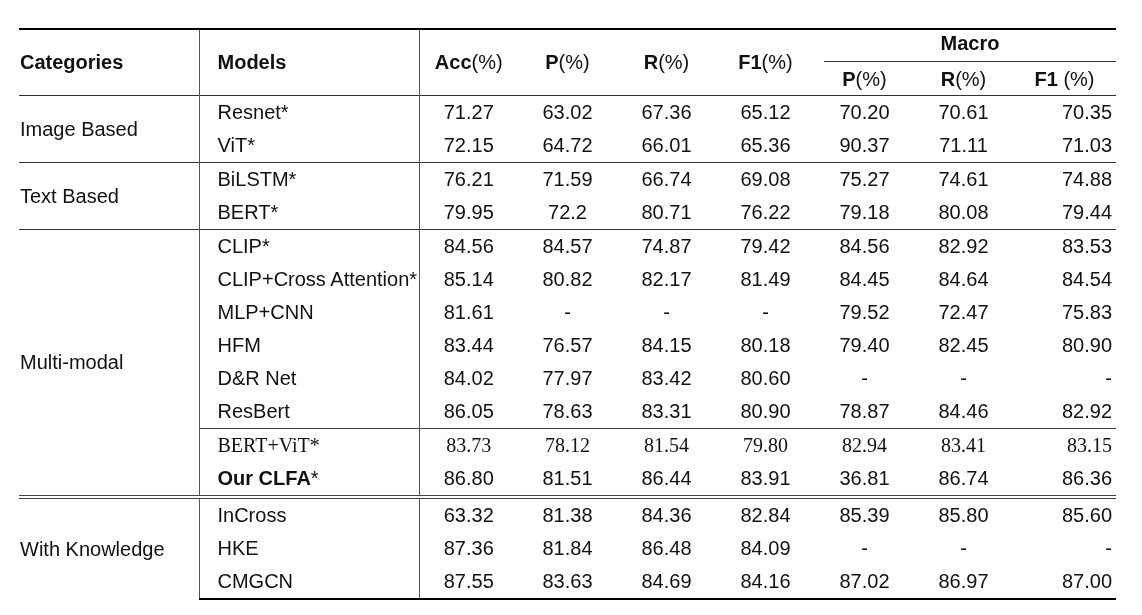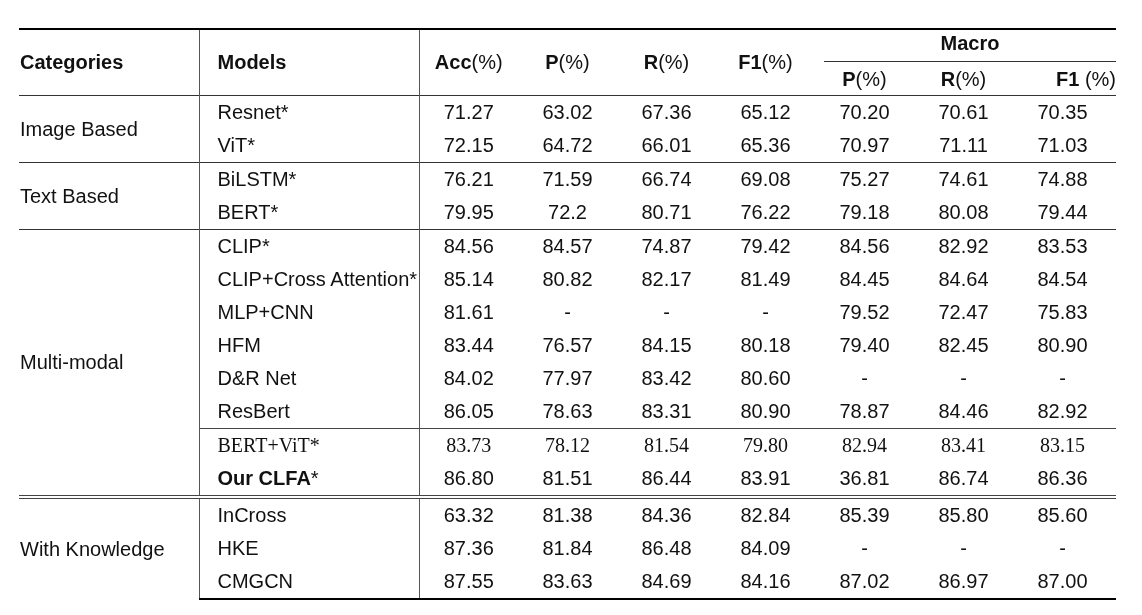--- a/index.html
+++ b/index.html
@@ -43,30 +43,30 @@
     .bottomrule td { border-bottom: 2.5px solid #000; }
     .midrule td, .midrule th { border-top: 1.5px solid #333; }
     .doublerule td { border-top: 4.5px double #444; }
     .cline { border-top: 1.5px solid #444; font-family: Liberation Serif, serif; }
 
     .vline { border-right: 1.5px solid #555; }
 
     .cat-cell { text-align: left; padding-left: 1px !important; }
     .model-cell { text-align: left; padding-left: 18px !important; }
     .num-cell { text-align: center; }
-    .num-cell.last { text-align: center; padding-right: 4px !important; }
+    .num-cell.last { text-align: right; padding-right: 4px !important; }
     .bold { font-weight: bold; }
 
     .hdr th { height: 33px; }
     .hdr-main th { text-align: center; }
     .hdr-main th.cat-cell, .hdr-main th.model-cell { text-align: left; }
     .hdr-b { font-weight: bold; }
     .macro-cmid { border-bottom: 1.5px solid #333; }
     .hdr-sub th { text-align: center; height: 32px; }
-    .hdr-sub th.last { text-align: right; padding-right: 4px; }
+    .hdr-sub th.last { padding-right: 4px; }
   </style>
 </head>
 <body>
 
 <table id="tbl">
   <colgroup>
     <col class="col-cat">
     <col class="col-model">
     <col class="col-num">
     <col class="col-num">
@@ -111,21 +111,21 @@
         <td class="num-cell">70.20</td>
         <td class="num-cell">70.61</td>
         <td class="num-cell last">70.35</td>
       </tr>
       <tr class="data-row">
         <td class="model-cell vline">ViT*</td>
         <td class="num-cell">72.15</td>
         <td class="num-cell">64.72</td>
         <td class="num-cell">66.01</td>
         <td class="num-cell">65.36</td>
-        <td class="num-cell">70.97</td>
+        <td class="num-cell">90.37</td>
         <td class="num-cell">71.11</td>
         <td class="num-cell last">71.03</td>
       </tr>
       <tr class="data-row midrule">
         <td rowspan="2" class="cat-cell vline">Text Based</td>
         <td class="model-cell vline">BiLSTM*</td>
         <td class="num-cell">76.21</td>
         <td class="num-cell">71.59</td>
         <td class="num-cell">66.74</td>
         <td class="num-cell">69.08</td>

